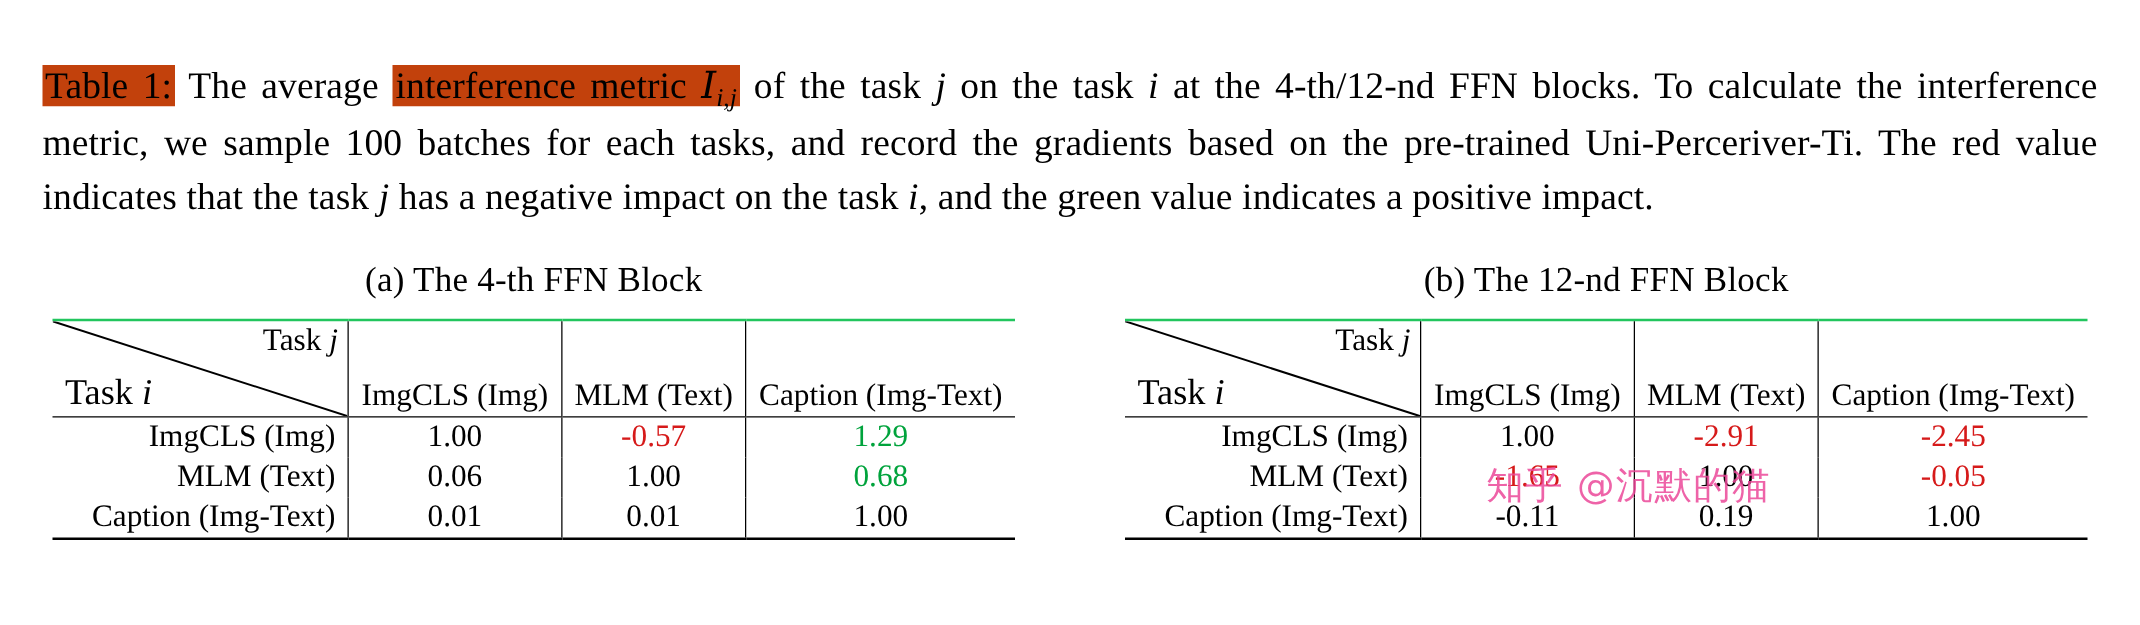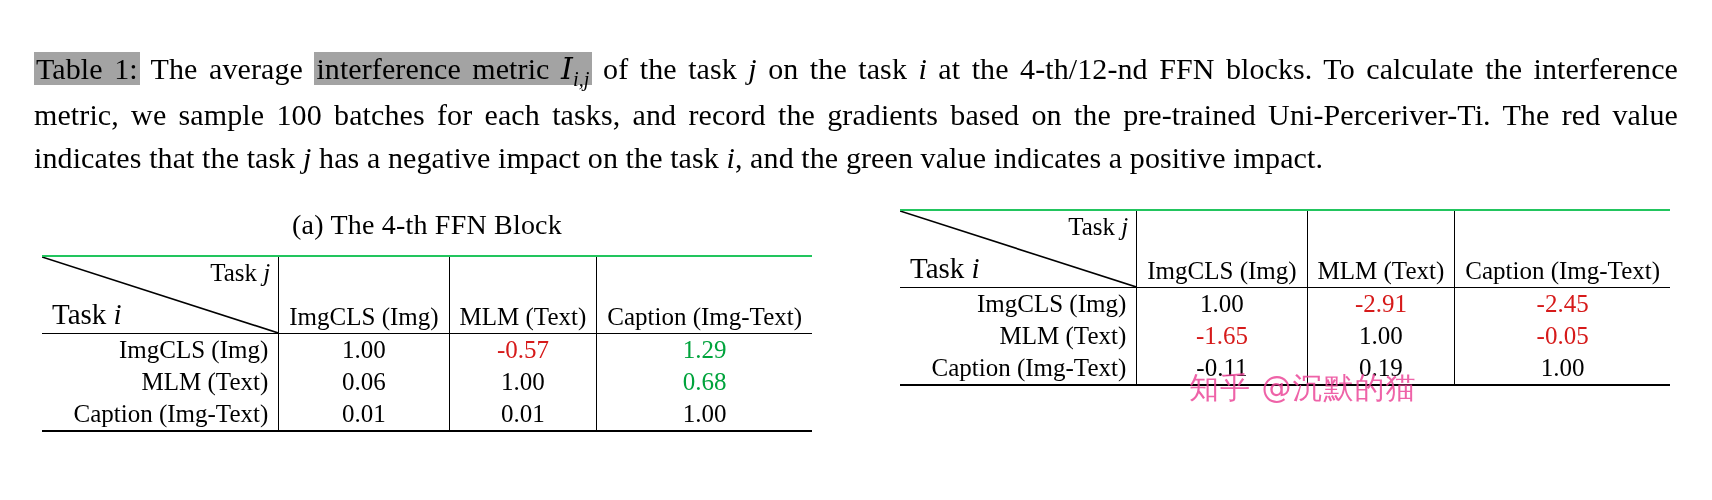--- a/index.html
+++ b/index.html
@@ -23,21 +23,21 @@
     padding: 18px 34px 0 34px;
   }
   
   .caption {
     font-size: 30px;
     line-height: 1.42;
     text-align: justify;
     letter-spacing: 0.1px;
   }
   .hl {
-    background: #a3a3a3;
+    background: #c2410c;
     padding: 0 2px;
   }
   .mathit {
     font-style: italic;
     font-family: "Liberation Serif", serif;
   }
   .cal {
     font-family: "DejaVu Serif", serif;
     font-style: italic;
   }
@@ -178,20 +178,21 @@
           <td class="rowlab">Caption (Img-Text)</td>
           <td class="val vline">0.01</td>
           <td class="val vline">0.01</td>
           <td class="val vline">1.00</td>
         </tr>
       </tbody>
         </table>
     </div>
 
     <div class="tblwrap">
+      <div class="subcap">(b) The 12-nd FFN Block</div>
       <table class="datatbl">
         <tbody>
             <tr class="toprule hdr-row">
           <td class="corner">
             <svg class="diag" viewBox="0 0 250 76" preserveAspectRatio="none">
               <line x1="0" y1="0" x2="250" y2="76" stroke="#000" stroke-width="1.6"></line>
             </svg>
             <span class="taskj">Task <span class="mathit">j</span></span>
             <span class="taski">Task <span class="mathit">i</span></span>
           </td>

